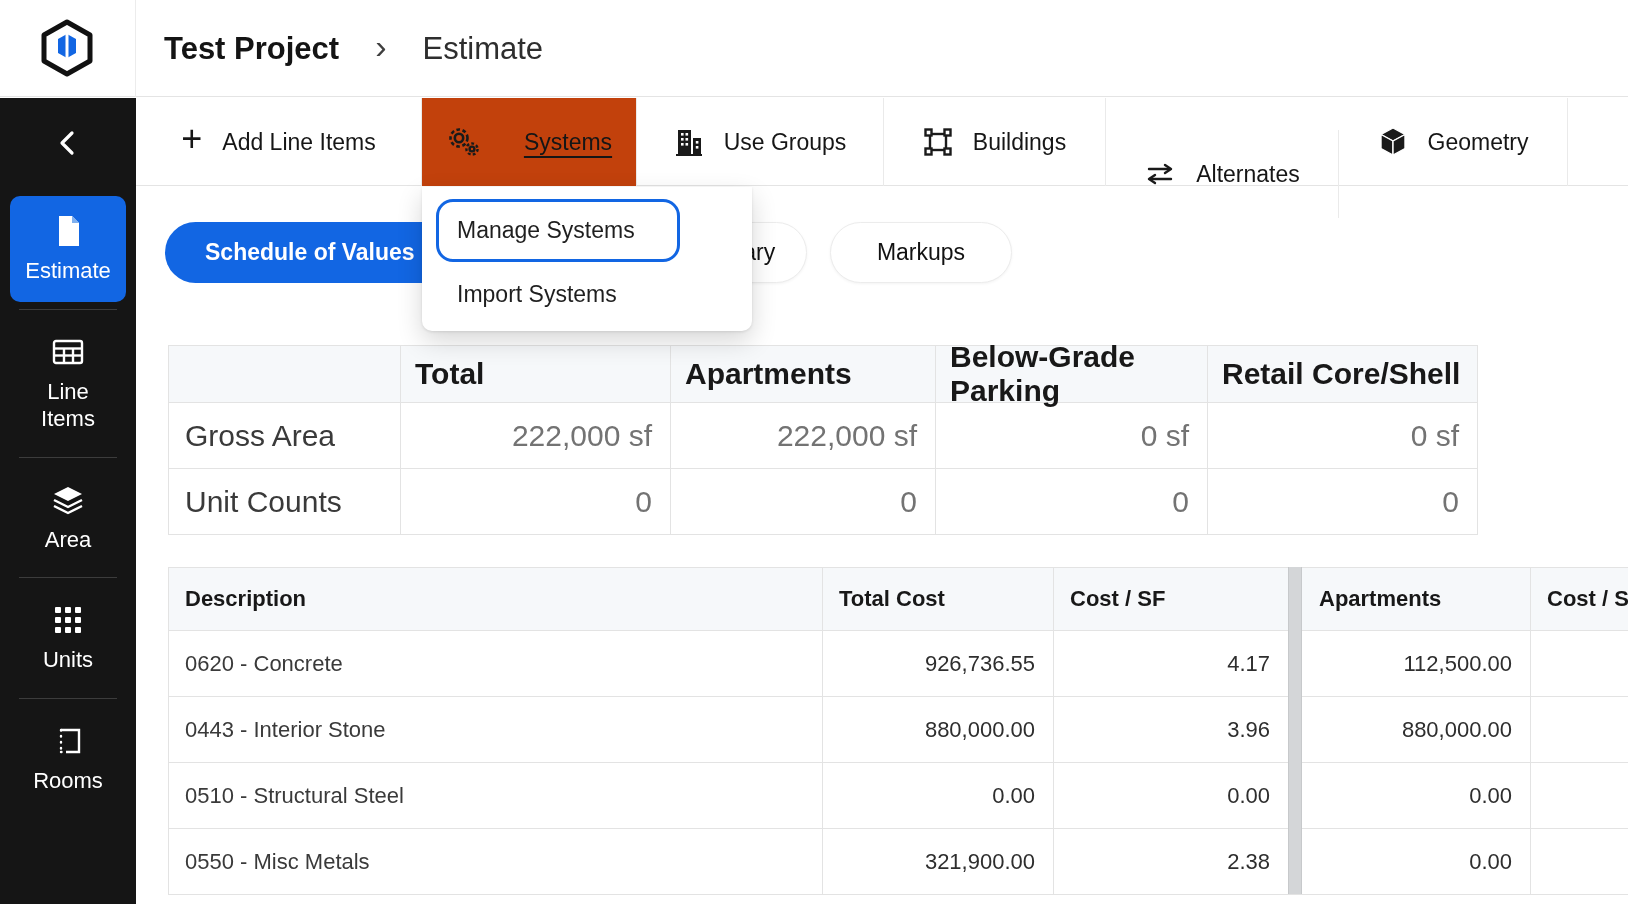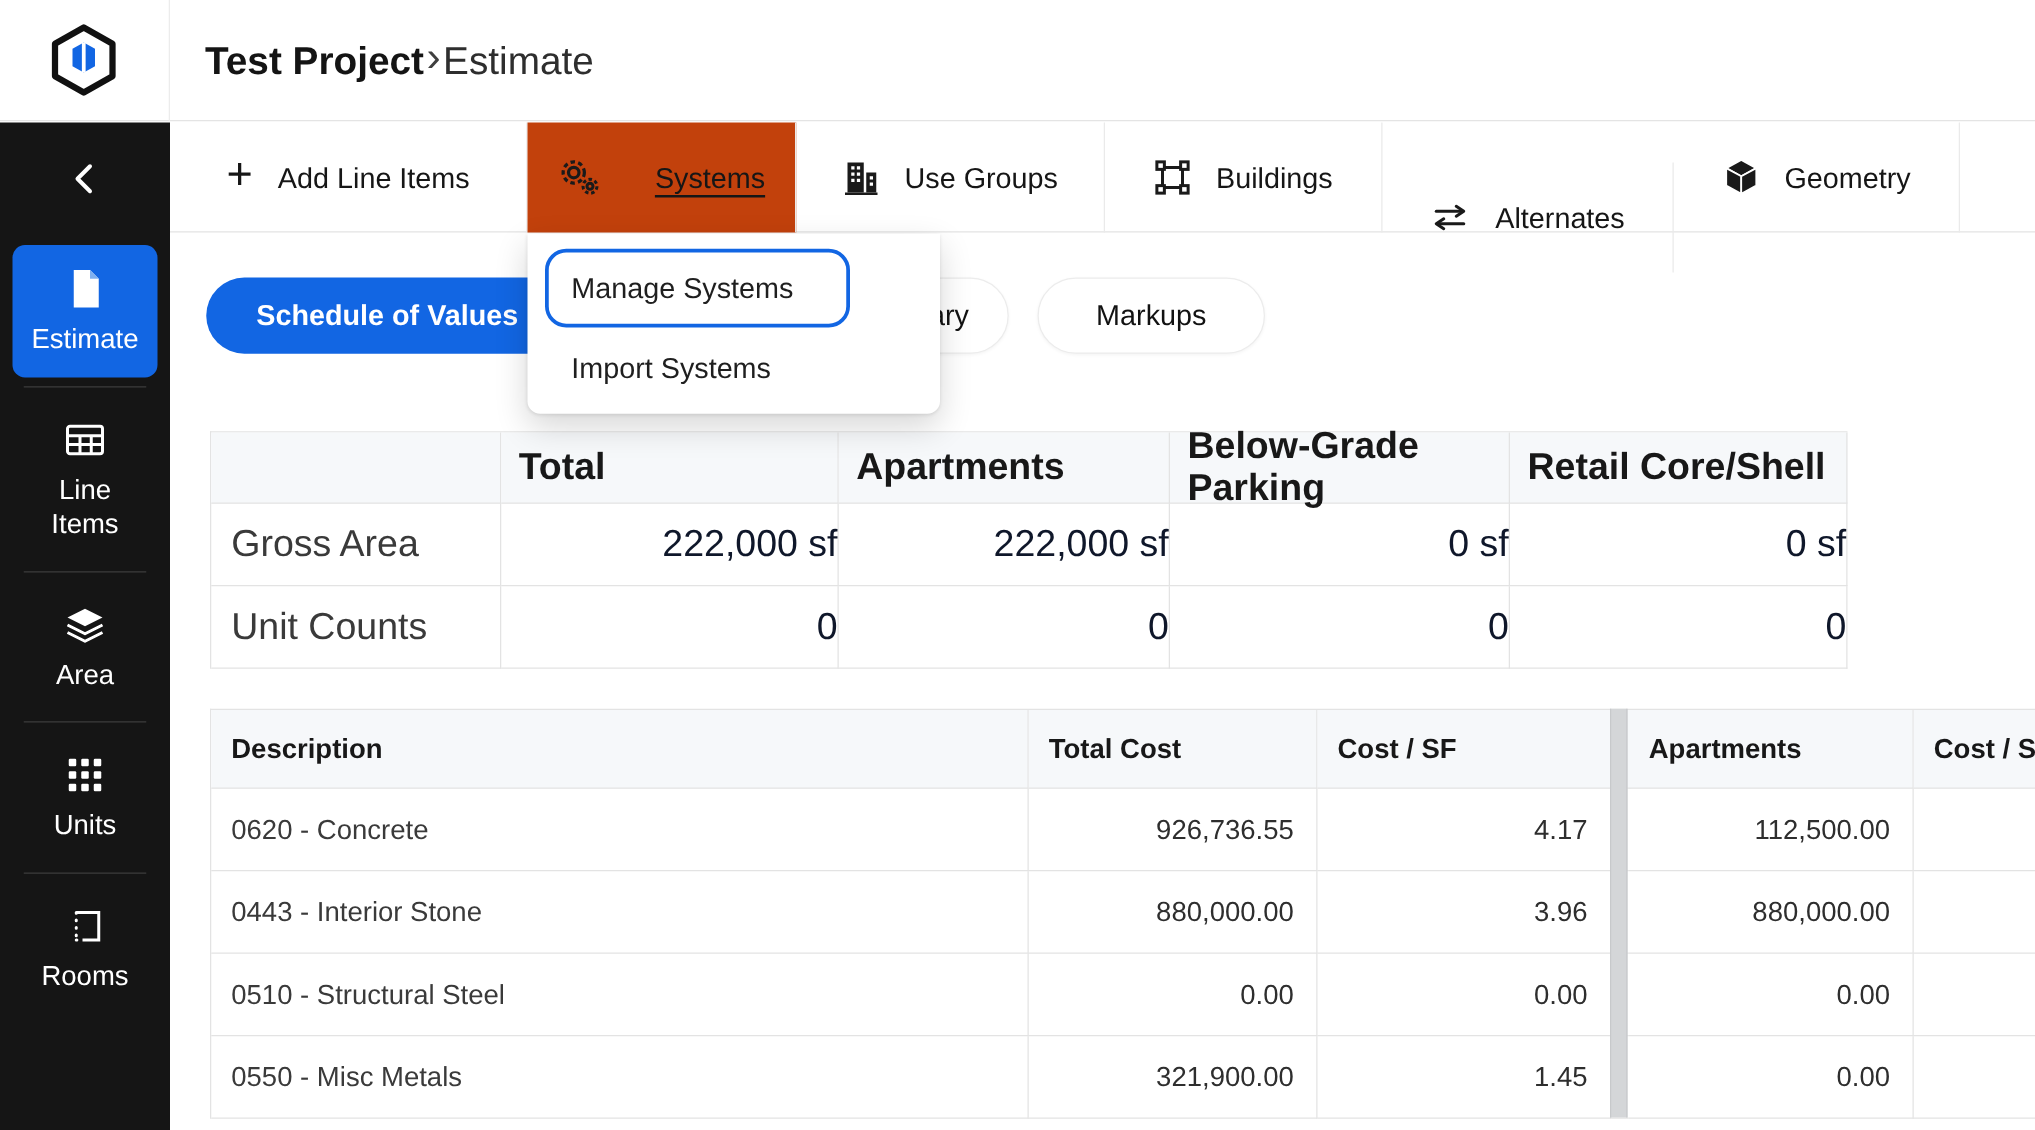--- a/index.html
+++ b/index.html
@@ -6,21 +6,21 @@
   html,body { margin:0; padding:0; }
   body {
     width:1628px; height:904px; position:relative; overflow:hidden;
     background:#ffffff; font-family:"Liberation Sans", sans-serif; color:#1c1c1c;
   }
 
   
   .top-header { position:absolute; left:0; top:0; width:1628px; height:97px; background:#fff; border-bottom:1px solid #e4e4e4; }
   .logo { position:absolute; left:38px; top:19px; width:58px; height:58px; cursor:pointer; }
   .header-divider { position:absolute; left:135px; top:0; width:1px; height:97px; background:#ececec; }
-  .breadcrumb { position:absolute; left:164px; top:0; height:97px; display:flex; align-items:center; gap:2px; font-size:31px; }
+  .breadcrumb { position:absolute; left:164px; top:0; height:97px; display:flex; align-items:center; gap:36px; font-size:31px; }
   .bc-project { font-weight:700; color:#141414; cursor:pointer; }
   .bc-sep { color:#3f3f3f; font-size:34px; line-height:1; transform:translateY(-3px); }
   .bc-page { color:#2e2e2e; }
 
   
   .sidebar { position:absolute; left:0; top:98px; width:136px; bottom:0; background:#151515; display:flex; flex-direction:column; align-items:center; }
   .collapse-btn { margin:24px auto 32px; width:46px; height:42px; display:flex; align-items:center; justify-content:center; cursor:pointer; }
   .side-item { width:116px; display:flex; flex-direction:column; align-items:center; gap:10px; color:#fff; font-size:22px; padding:19px 0 17px; text-align:center; cursor:pointer; }
   .side-item.active { background:#1266e3; border-radius:10px; }
   .side-sep { width:98px; height:1px; background:#3c3c3c; margin:7px 0; }
@@ -51,21 +51,21 @@
   .pill-schedule { left:165px; width:312px; background:#1266e3; color:#fff; font-weight:700; padding-left:40px; overflow:hidden; white-space:nowrap; }
   .pill-summary { left:645px; width:162px; background:#fff; border:1px solid #ececec; color:#121212; justify-content:center; box-shadow:0 1px 3px rgba(0,0,0,.05); }
   .pill-markups { left:830px; width:182px; background:#fff; border:1px solid #ececec; color:#121212; justify-content:center; box-shadow:0 1px 3px rgba(0,0,0,.05); }
 
   
   .summary-table { position:absolute; left:168px; top:345px; display:grid; grid-template-columns:232px 270px 265px 272px 270px;
     border-top:1px solid #e3e3e3; border-left:1px solid #e3e3e3; font-size:30px; background:#fff; }
   .st-cell { border-right:1px solid #e3e3e3; border-bottom:1px solid #e3e3e3; display:flex; align-items:center; }
   .st-head { height:57px; background:#f6f8fa; font-weight:700; color:#181818; padding-left:14px; }
   .st-label { height:66px; padding-left:16px; color:#3a3a3a; }
-  .st-val { height:66px; justify-content:flex-end; color:#0f172a; }
+  .st-val { height:66px; justify-content:flex-end; padding-right:18px; color:#737373; }
 
   
   .cost-table { position:absolute; left:168px; top:567px; display:grid; grid-template-columns:654px 231px 235px 14px 228px 230px;
     border-top:1px solid #e3e3e3; border-left:1px solid #e3e3e3; font-size:22px; background:#fff; }
   .ct-cell { border-right:1px solid #e3e3e3; border-bottom:1px solid #e3e3e3; display:flex; align-items:center; }
   .ct-head { height:63px; background:#f6f8fa; font-weight:700; color:#181818; padding-left:16px; white-space:nowrap; overflow:hidden; }
   .ct-desc { height:66px; padding-left:16px; color:#3a3a3a; }
   .ct-val { height:66px; justify-content:flex-end; padding-right:18px; color:#2e2e2e; }
   .ct-gap { border-right:none; }
 
@@ -291,19 +291,19 @@
 
   <div class="ct-cell ct-desc">0510 - Structural Steel</div>
   <div class="ct-cell ct-val">0.00</div>
   <div class="ct-cell ct-val">0.00</div>
   <div class="ct-cell ct-gap"></div>
   <div class="ct-cell ct-val">0.00</div>
   <div class="ct-cell ct-val"></div>
 
   <div class="ct-cell ct-desc">0550 - Misc Metals</div>
   <div class="ct-cell ct-val">321,900.00</div>
-  <div class="ct-cell ct-val">1.45</div>
+  <div class="ct-cell ct-val">2.38</div>
   <div class="ct-cell ct-gap"></div>
   <div class="ct-cell ct-val">0.00</div>
   <div class="ct-cell ct-val"></div>
 </div>
 
 <div class="scroll-strip"></div>
 
 </body></html>

